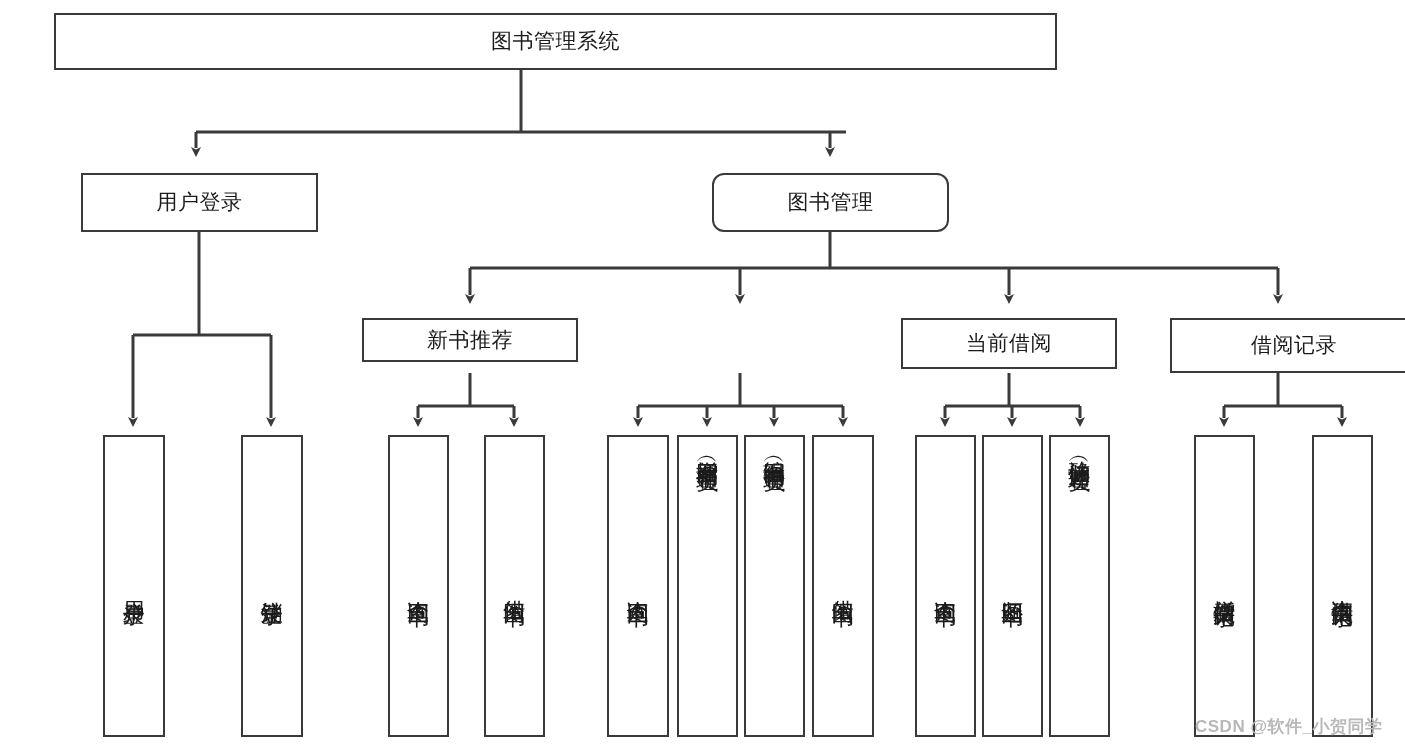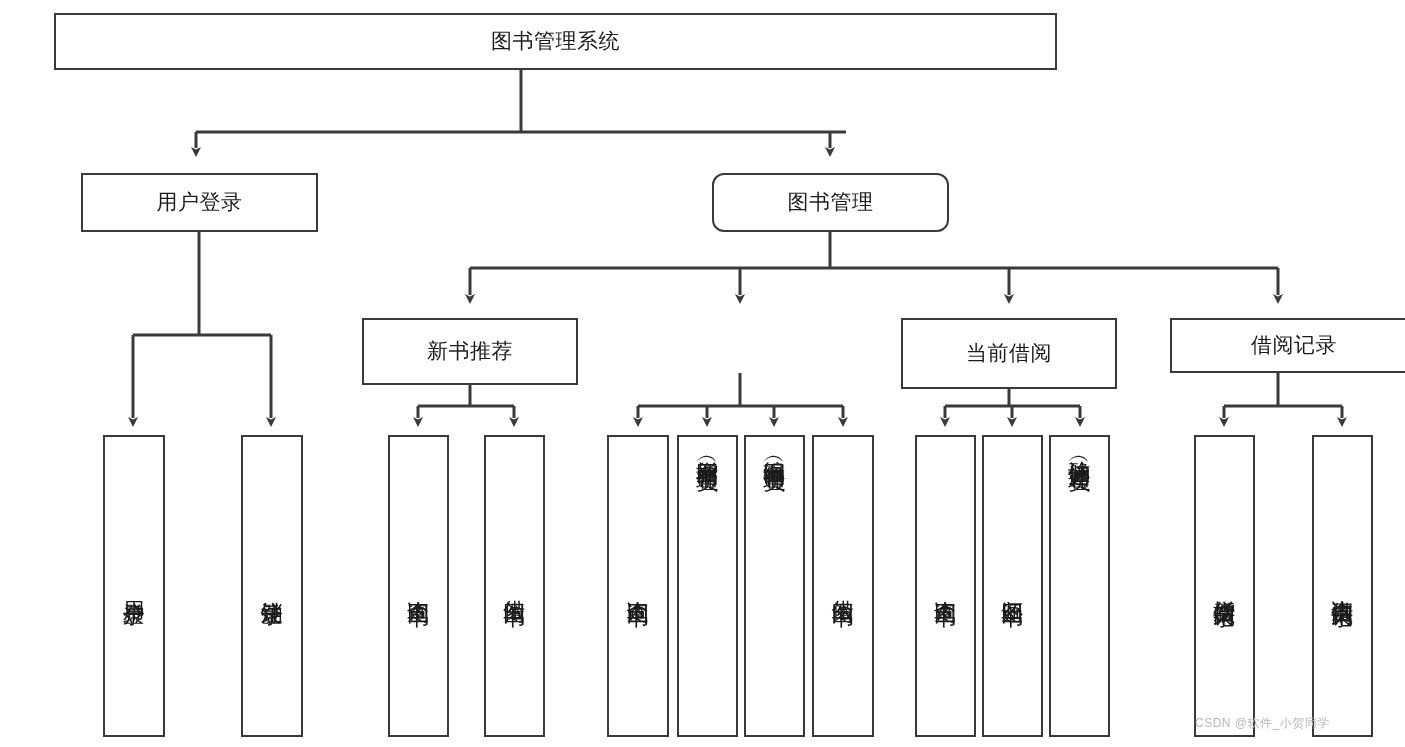--- a/index.html
+++ b/index.html
@@ -67,24 +67,25 @@
   }
   .node-vertical.align-center {
     align-items: center;
   }
   .node-vertical.align-top .node-label {
     margin-top: 6px;
   }
   .watermark {
     position: absolute;
     color: #b8b8b8;
-    font-size: 12px;
+    font-size: 17px;
     letter-spacing: 0.5px;
     white-space: nowrap;
     user-select: none;
+    font-weight: bold;
   }
 </style>
 </head>
 <body>
 
 <div id="diagram-root">
 
   <svg class="diagram-canvas" viewBox="0 0 1405 747">
     <defs>
       <marker id="arrow" markerWidth="12" markerHeight="12" refX="1" refY="5" orient="auto" markerUnits="userSpaceOnUse">
@@ -139,24 +140,24 @@
     <span class="node-label">图书管理系统</span>
   </div>
 
   <div class="node-box node-horizontal" style="left:81px; top:173px; width:237px; height:59px;">
     <span class="node-label">用户登录</span>
   </div>
   <div class="node-box node-horizontal" style="left:712px; top:173px; width:237px; height:59px;border-radius:12px;">
     <span class="node-label">图书管理</span>
   </div>
 
-  <div class="node-box node-horizontal" style="left:362px; top:318px; width:216px; height:67px;">
+  <div class="node-box node-horizontal" style="left:362px; top:318px; width:216px; height:44px;">
     <span class="node-label">新书推荐</span>
   </div>
-  <div class="node-box node-horizontal" style="left:901px; top:318px; width:216px; height:71px;">
+  <div class="node-box node-horizontal" style="left:901px; top:318px; width:216px; height:51px;">
     <span class="node-label">当前借阅</span>
   </div>
   <div class="node-box node-horizontal" style="left:1170px; top:318px; width:248px; height:55px;">
     <span class="node-label">借阅记录</span>
   </div>
 
   <div class="node-box node-vertical align-center" style="left:103px; top:435px; width:62px; height:302px;">
     <span class="node-label">用户登录</span>
   </div>
   <div class="node-box node-vertical align-center" style="left:241px; top:435px; width:62px; height:302px;">

